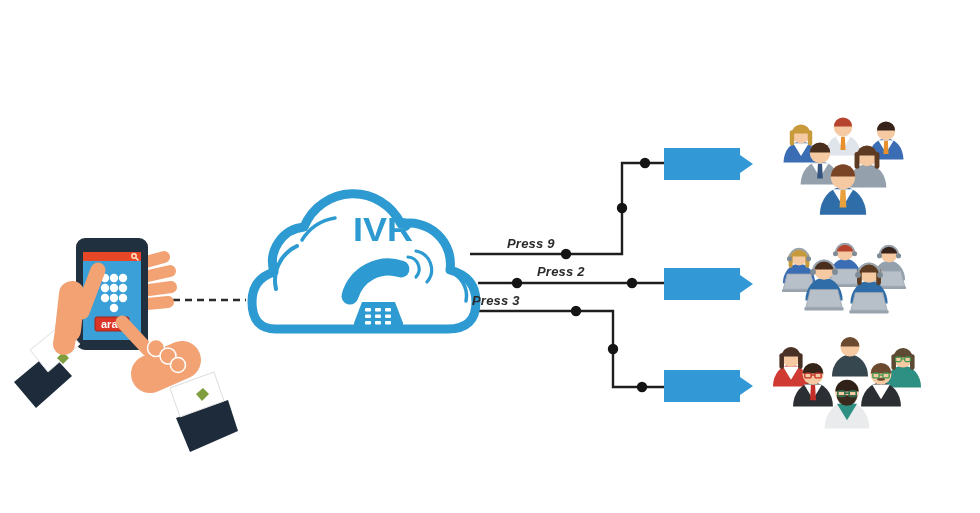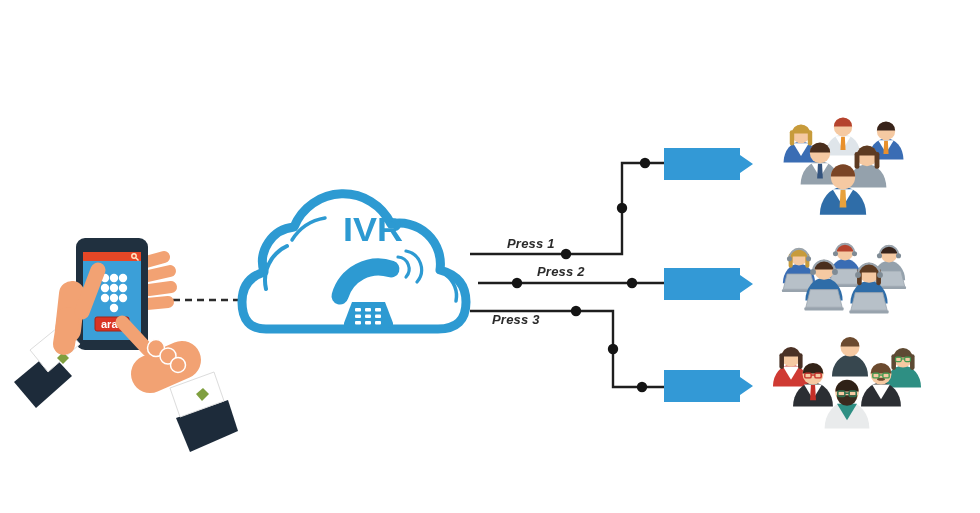--- a/index.html
+++ b/index.html
@@ -43,25 +43,25 @@
         <circle class="dot" cx="632" cy="283" r="5.2"></circle>
       <circle class="dot" cx="576" cy="311" r="5.2"></circle>
         <circle class="dot" cx="613" cy="349" r="5.2"></circle>
         <circle class="dot" cx="642" cy="387" r="5.2"></circle>
     </g>
     <polygon class="arrow" points="664,148 740,148 740,155 753,164 740,173 740,180 664,180"></polygon>
     <polygon class="arrow" points="664,268 740,268 740,275 753,284 740,293 740,300 664,300"></polygon>
     <polygon class="arrow" points="664,370 740,370 740,377 753,386 740,395 740,402 664,402"></polygon>
   </svg>
 
-  <span class="press-label" style="left:507px;top:236px;">Press 1</span>
+  <span class="press-label" style="left:507px;top:236px;">Press 9</span>
   <span class="press-label" style="left:537px;top:264px;text-align:right;">Press 2</span>
-  <span class="press-label" style="left:492px;top:293px;margin-top:19px;">Press 3</span>
-
-  <div class="abs z2" style="left:228px;top:183px;width:252px;height:152px;">
+  <span class="press-label" style="left:472px;top:293px;">Press 3</span>
+
+  <div class="abs z2" style="left:238px;top:183px;width:252px;height:152px;">
     <svg width="252" height="152" viewBox="0 0 252 152">
       <path class="cloud-outline" d="M38 146 Q14 146 14 119 Q14 96 36 89 A35 35 0 0 1 66 44 A53 53 0 0 1 163 41 A41 41 0 0 1 212 87 Q238 94 238 119 Q238 146 210 146 Z"></path>
       <path class="cloud-inner" stroke-width="4" d="M38 106 A38 38 0 0 1 59 63"></path>
       <path class="cloud-inner" stroke-width="3.5" d="M64 57 A48 48 0 0 1 97 35"></path>
       <path class="cloud-inner" stroke-width="3.5" d="M218 92 A26 26 0 0 1 228 118"></path>
       <text class="cloud-text" x="115" y="58" textLength="60" lengthAdjust="spacingAndGlyphs">IVR</text>
       <g>
         <path class="skin-stroke" style="stroke:var(--cloud-blue);stroke-width:17;" d="M112 113 A40 40 0 0 1 163 86"></path>
         <path class="blue-ic" d="M124 119 L157 119 L165 140 Q166 145 160 145 L121 145 Q115 145 116 140 Z"></path>
         <g fill="#ffffff">

